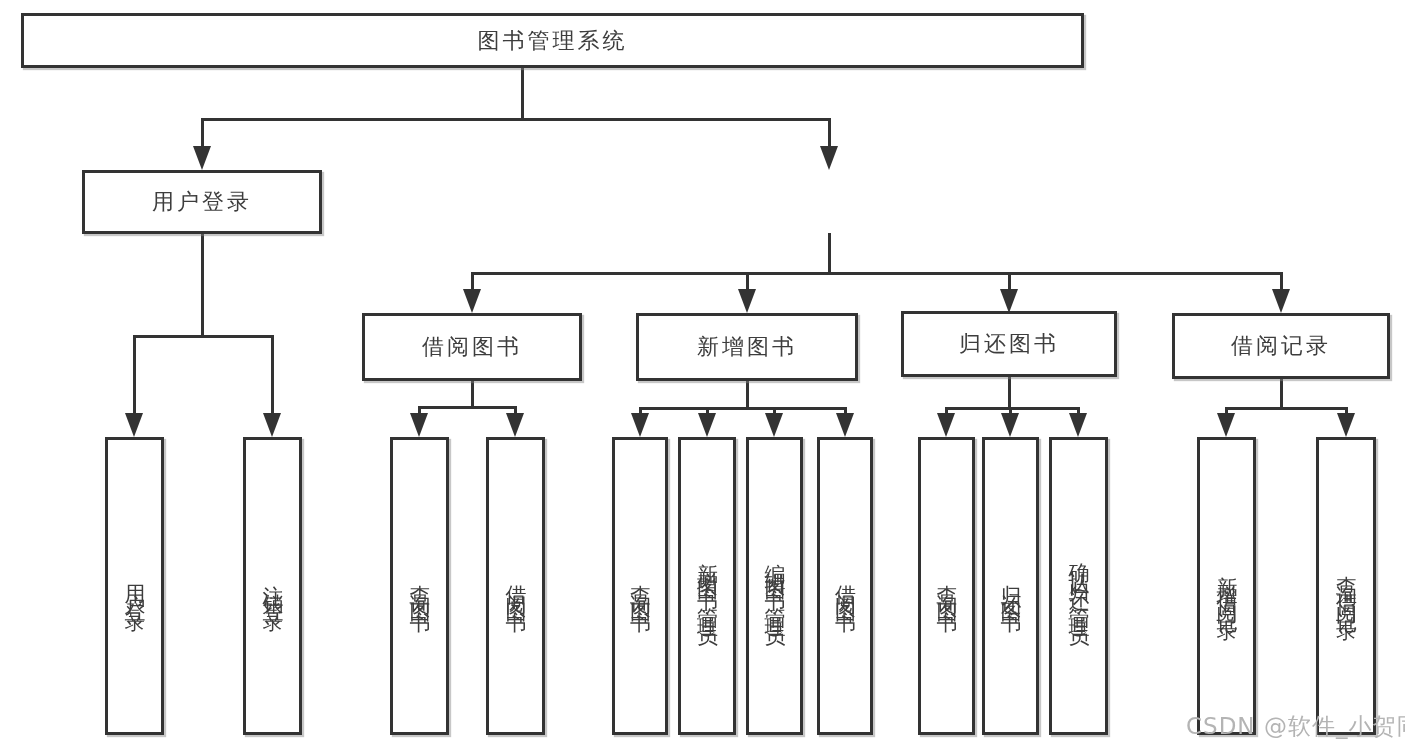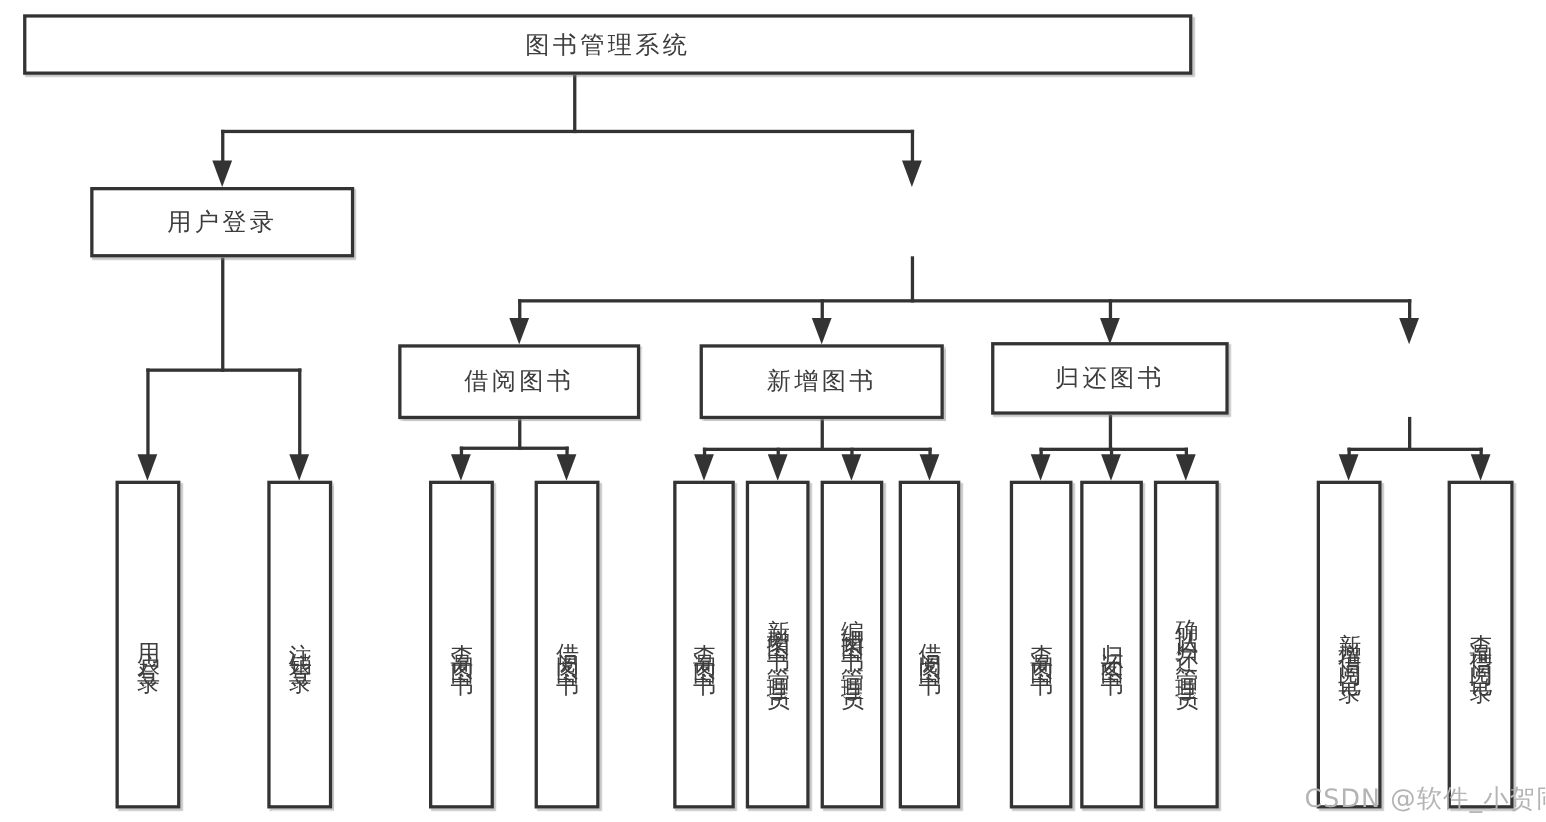--- a/index.html
+++ b/index.html
@@ -123,20 +123,23 @@
     </div>
     <div class="node h" style="left: 362px; top: 313px; width: 220px; height: 68px;">
       <span>借阅图书</span>
     </div>
     <div class="node h" style="left: 636px; top: 313px; width: 222px; height: 68px;">
       <span>新增图书</span>
     </div>
     <div class="node h" style="left: 901px; top: 311px; width: 216px; height: 66px;">
       <span>归还图书</span>
     </div>
+    <div class="node h" style="left: 1172px; top: 313px; width: 218px; height: 66px;">
+      <span>借阅记录</span>
+    </div>
     <div class="node v" style="left: 105px; top: 437px; width: 59px; height: 298px;">
       <span>用户登录</span>
     </div>
     <div class="node v" style="left: 243px; top: 437px; width: 59px; height: 298px;">
       <span>注销登录</span>
     </div>
     <div class="node v" style="left: 390px; top: 437px; width: 59px; height: 298px;">
       <span>查询图书</span>
     </div>
     <div class="node v" style="left: 486px; top: 437px; width: 59px; height: 298px;">

